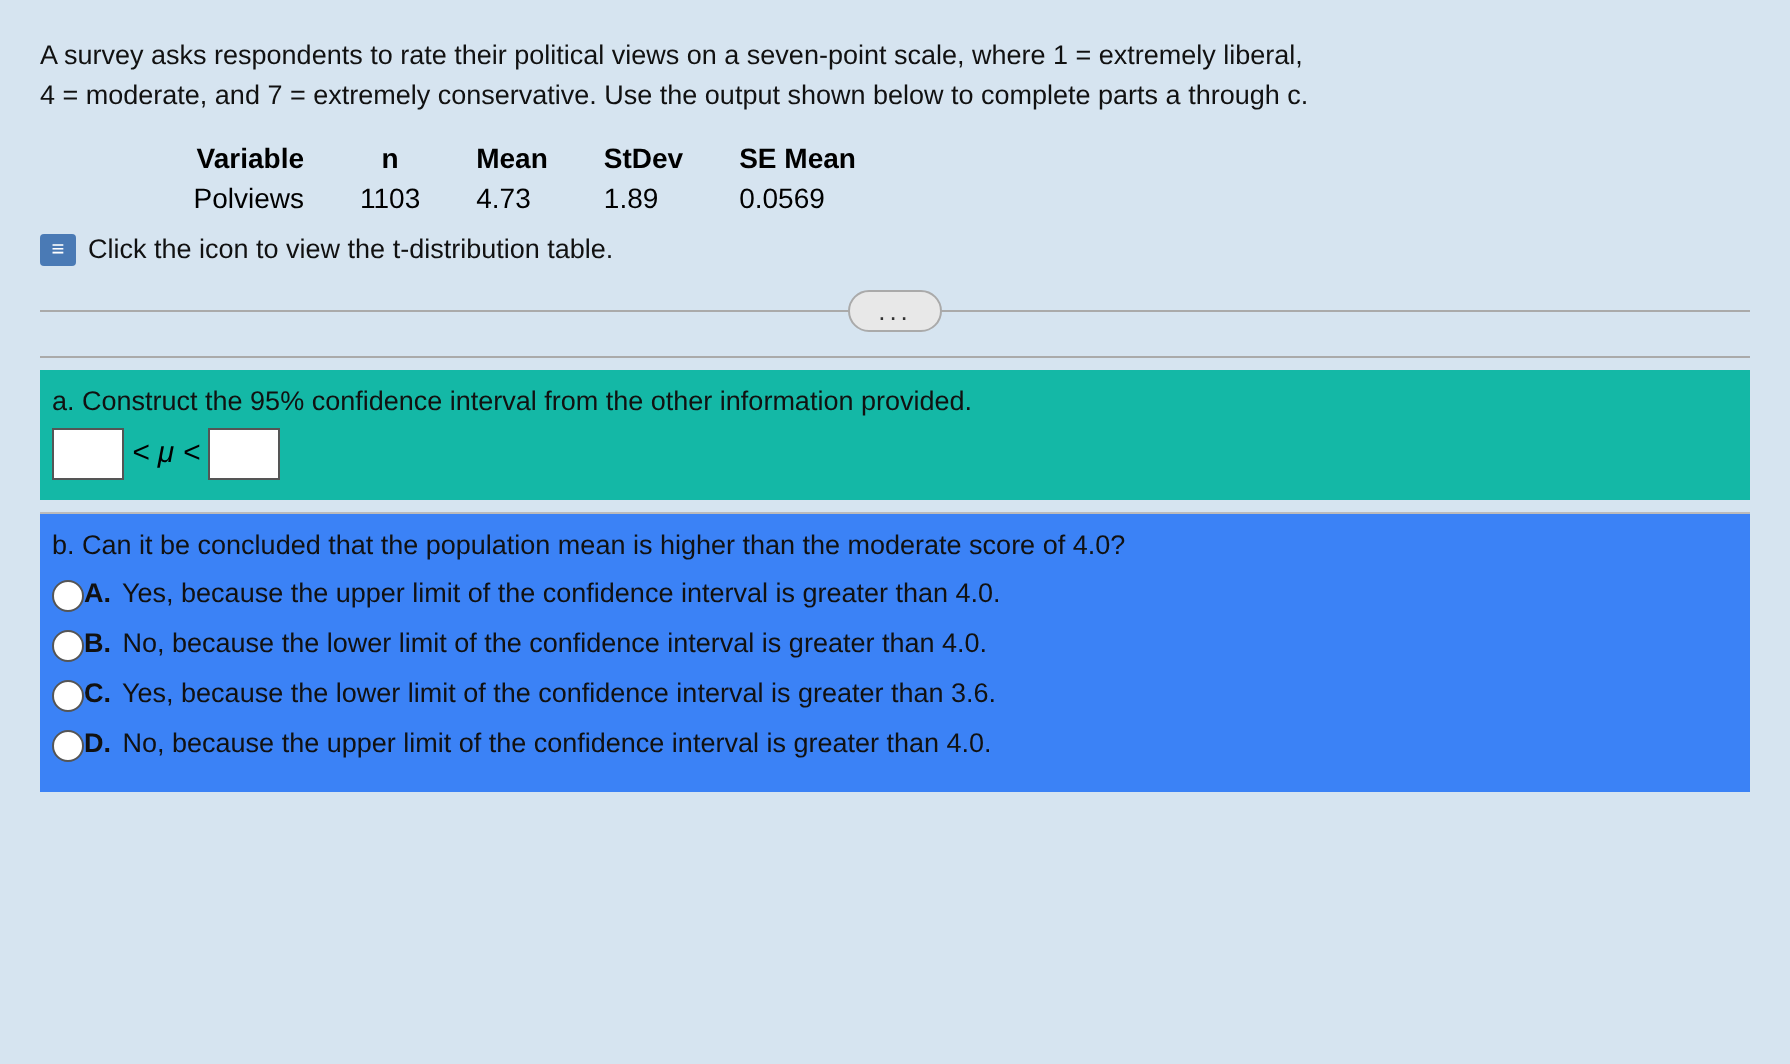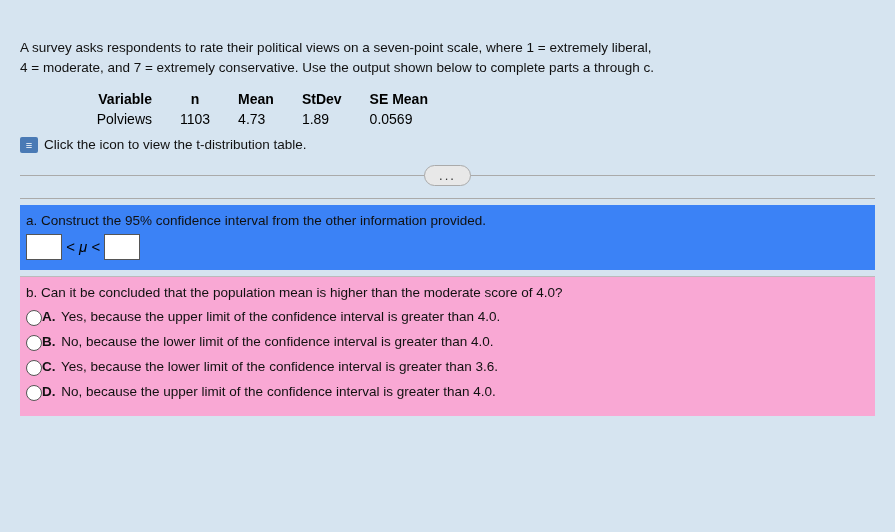--- a/index.html
+++ b/index.html
@@ -24,21 +24,20 @@
       background: #d6e4f0;
       width: 875px;
       padding: 8px 10px;
     }
 
     .intro-text {
       font-size: 13.5px;
       line-height: 1.5;
       margin-bottom: 10px;
       color: #111;
-      margin-top: 20px;
     }
 
     .stats-table {
       margin: 8px auto 8px 60px;
       border-collapse: collapse;
     }
 
     .stats-table th {
       font-weight: bold;
       font-size: 14px;
@@ -112,21 +111,21 @@
       letter-spacing: 2px;
     }
 
     .section-divider {
       border: none;
       border-top: 1px solid #aaa;
       margin: 4px 0;
     }
 
     .question-section {
-      background: #3b82f6;
+      background: #14b8a6;
       padding: 8px 6px;
       margin: 6px 0;
     }
 
     .question-text {
       font-size: 13.5px;
       color: #111;
       margin-bottom: 6px;
     }
 
@@ -147,21 +146,21 @@
       vertical-align: middle;
     }
 
     .round-note {
       font-size: 13px;
       color: #222;
       margin-top: 2px;
     }
 
     .question-b {
-      background: #f9a8d4;
+      background: #3b82f6;
       padding: 8px 6px;
       margin: 6px 0 4px 0;
       border-top: 1px solid #bbb;
     }
 
     .question-b-text {
       font-size: 13.5px;
       color: #111;
       margin-bottom: 8px;
     }

